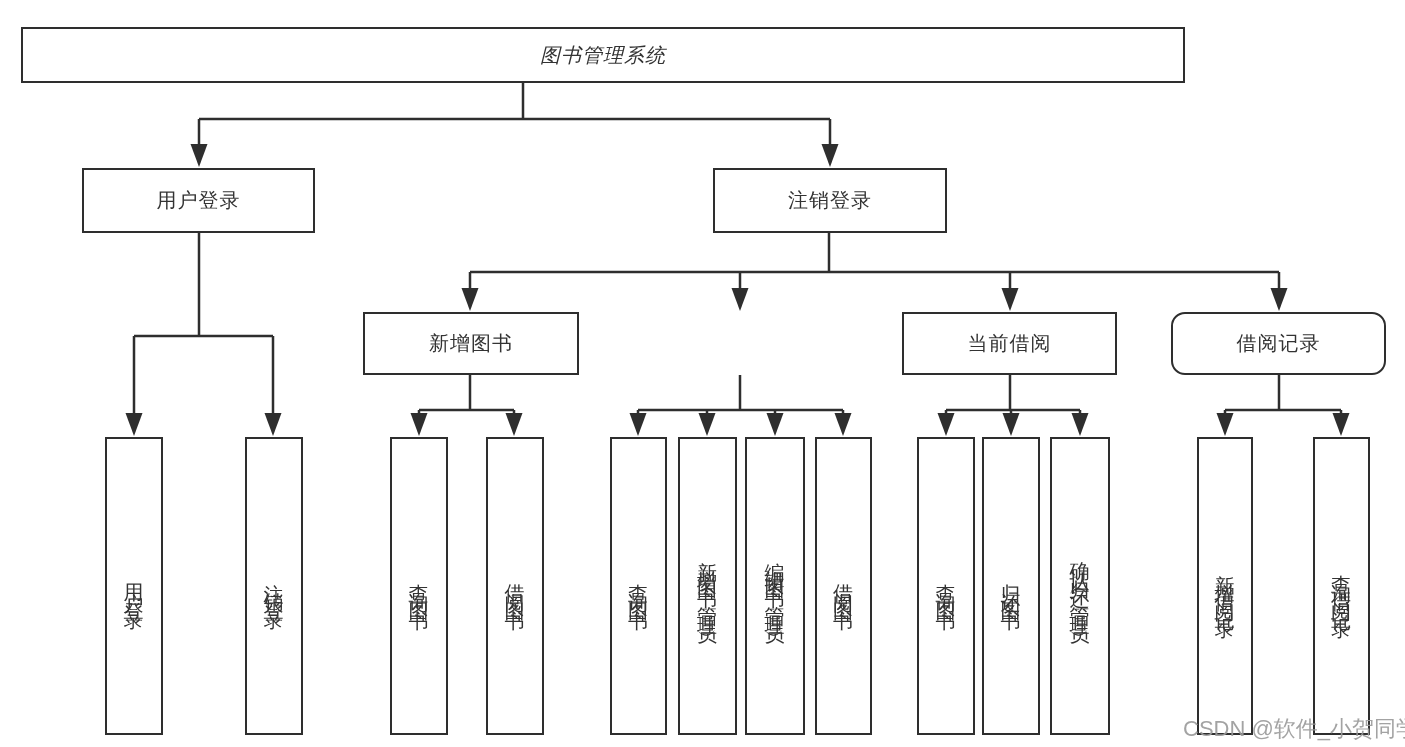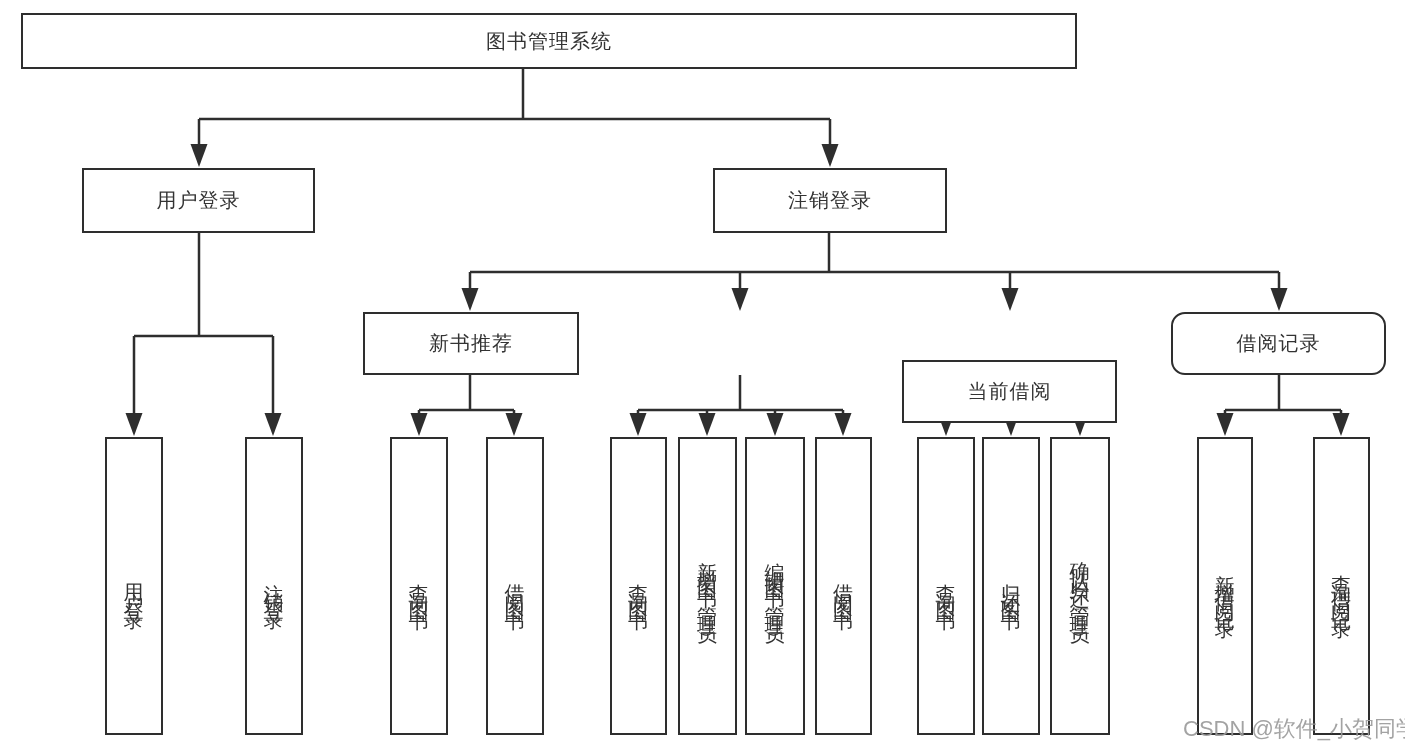--- a/index.html
+++ b/index.html
@@ -10,29 +10,29 @@
     position:absolute; background:#fff; border:2.5px solid #2e2e2e;
     display:flex; align-items:center; justify-content:center;
     color:#333; font-size:20px; letter-spacing:1px;
   }
   .node.h { padding:0 4px; }
   .leaf span {
     writing-mode:vertical-rl; text-orientation:mixed;
     letter-spacing:9px; font-size:20px; color:#333; line-height:1;
   }
   
-  .n-root   { left:21px;  top:13px;  width:1056px; height:56px; }
+  .n-root   { left:21px;  top:27px;  width:1164px; height:56px;font-style:italic; }
   
   .n-login  { left:82px;  top:168px; width:233px; height:65px; }
   .n-mgmt   { left:713px; top:168px; width:234px; height:65px; }
   
   .lvl3 { top:312px; height:63px; }
   .n-newbook { left:363px;  width:216px; }
   .n-borrow  { left:633px;  width:215px; }
-  .n-current { left:902px;  width:215px;margin-top:48px; }
+  .n-current { left:902px;  width:215px; }
   .n-record  { left:1171px; width:215px;border-radius:14px; }
   
   .leaf { top:437px; height:298px; }
   .n-l1 { left:105px;  width:58px; }
   .n-l2 { left:245px;  width:58px; }
   .n-l3 { left:390px;  width:58px; }
   .n-l4 { left:486px;  width:58px; }
   .n-l5 { left:610px;  width:57px; }
   .n-l6 { left:678px;  width:59px; }
   .n-l7 { left:745px;  width:60px; }
@@ -93,21 +93,21 @@
   </div>
 
   <div class="node h n-login">
     <span>用户登录</span>
   </div>
   <div class="node h n-mgmt">
     <span>注销登录</span>
   </div>
 
   <div class="node h lvl3 n-newbook">
-    <span>新书推荐</span>
+    <span>新增图书</span>
   </div>
   <div class="node h lvl3 n-current">
     <span>当前借阅</span>
   </div>
   <div class="node h lvl3 n-record">
     <span>借阅记录</span>
   </div>
 
   <div class="node leaf n-l1">
     <span>用户登录</span>

